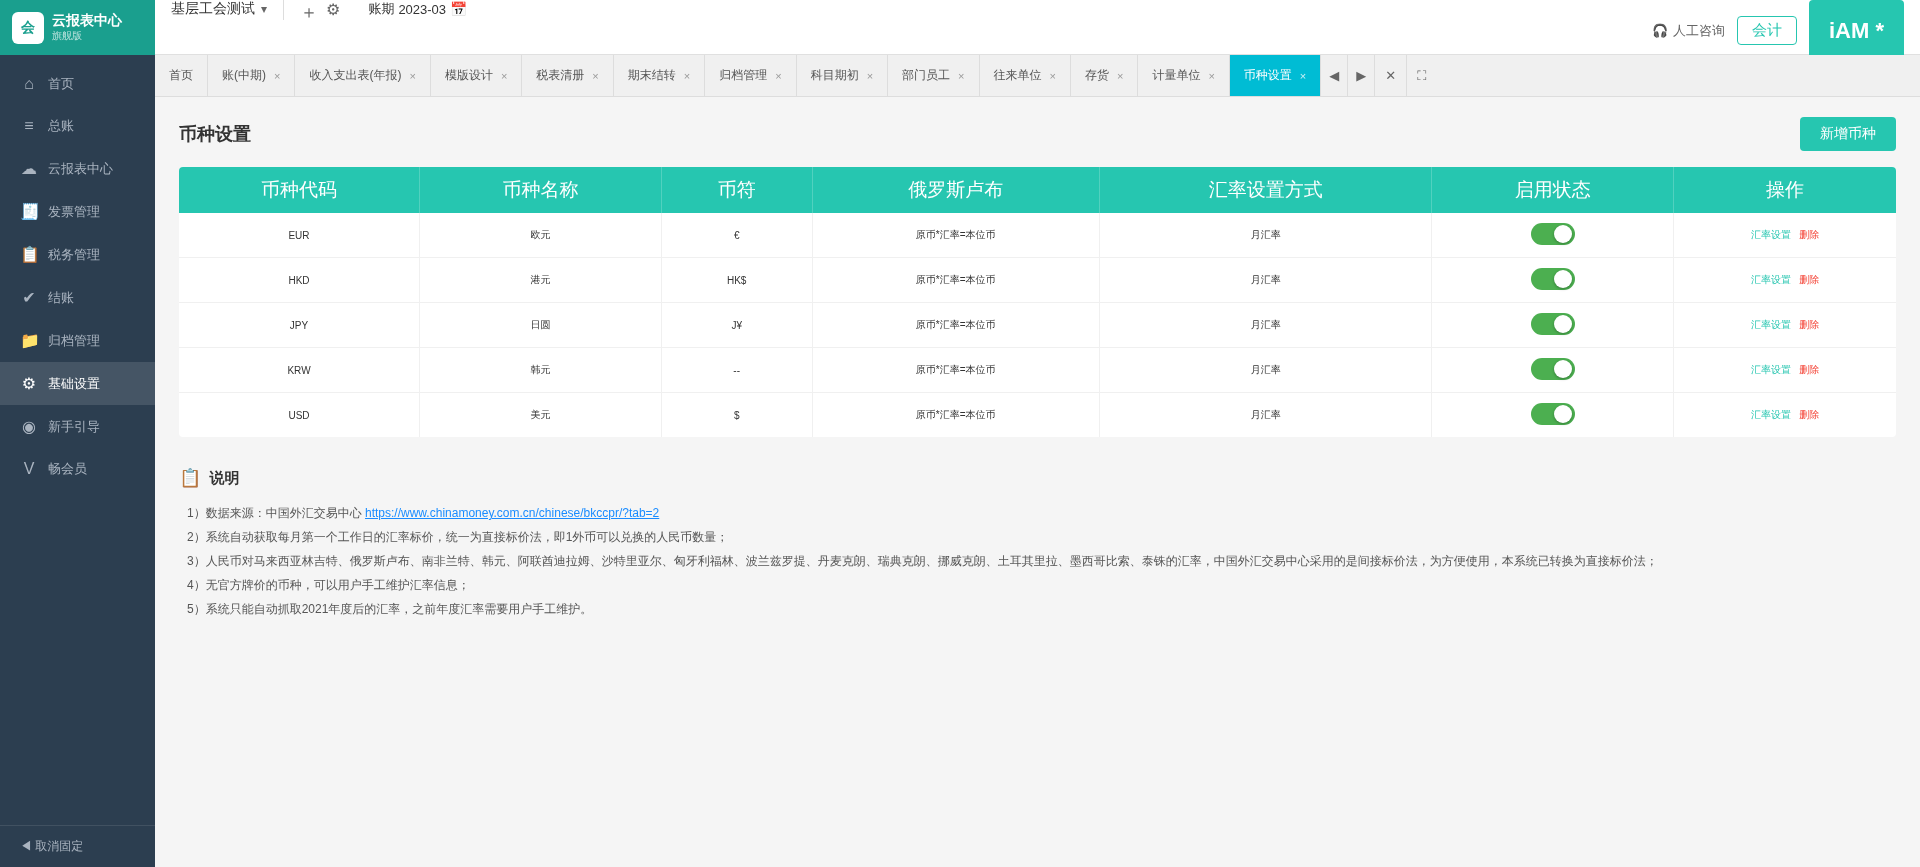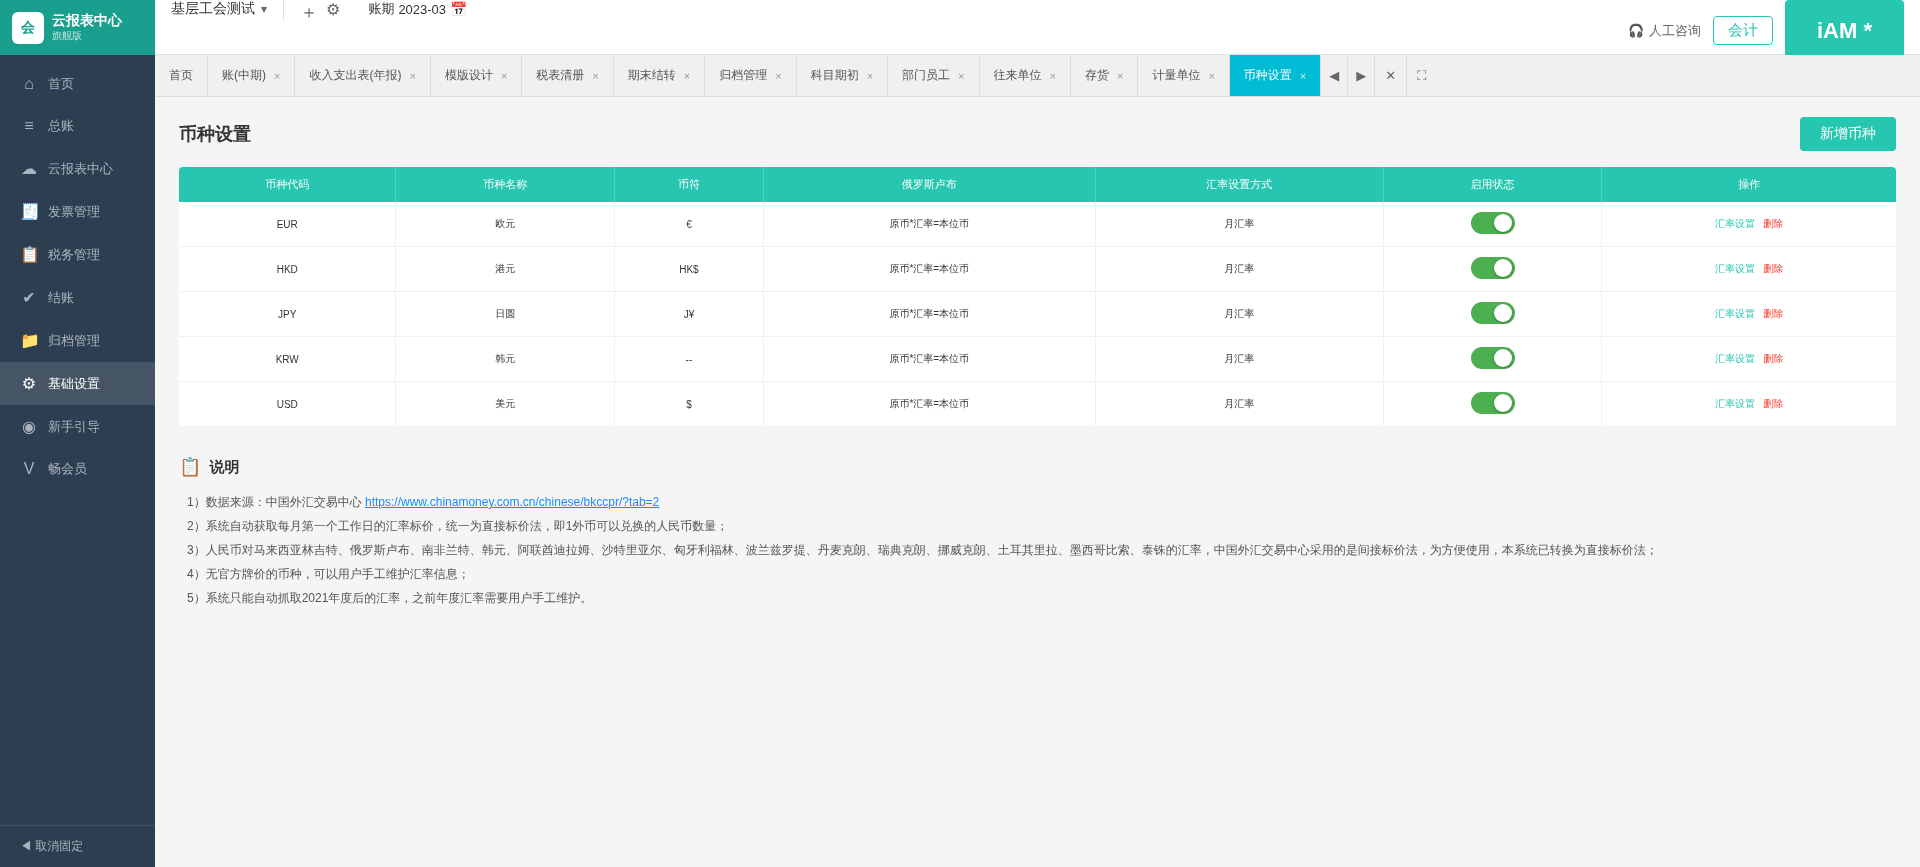--- a/index.html
+++ b/index.html
@@ -63,21 +63,21 @@
       gap: 8px;
     }
     .topbar-company { color: #333; font-size: 14px; display: flex; align-items: center; gap: 6px; }
     .topbar-divider { width: 1px; height: 20px; background: #ddd; margin: 0 8px; }
     .topbar-add { color: #666; font-size: 18px; cursor: pointer; }
     .topbar-settings { color: #666; font-size: 16px; cursor: pointer; }
     .topbar-period { color: #333; font-size: 13px; display: flex; align-items: center; gap: 4px; margin-left: 20px; }
     .topbar-right { margin-left: auto; display: flex; align-items: center; gap: 12px; }
     .topbar-help { display: flex; align-items: center; gap: 4px; color: #666; font-size: 13px; cursor: pointer; }
     .btn-account { background: #fff; border: 1.5px solid #26c6b0; color: #26c6b0; border-radius: 4px; padding: 4px 14px; cursor: pointer; font-size: 15px; }
-    .btn-iam { background: #26c6b0; color: #fff; border: none; border-radius: 4px; padding: 4px 32px; cursor: pointer; font-size: 22px; font-weight: bold; height: 61px; }
+    .btn-iam { background: #26c6b0; color: #fff; border: none; border-radius: 4px; padding: 4px 20px; cursor: pointer; font-size: 22px; font-weight: bold; height: 61px; }
 
     
     .tabbar {
       height: 42px;
       background: #f0f0f0;
       display: flex; align-items: stretch;
       border-bottom: 1px solid #ddd;
       overflow: hidden;
     }
     .tab-item {
@@ -106,21 +106,21 @@
     }
     .btn-new {
       background: #26c6b0; color: #fff; border: none; border-radius: 4px;
       padding: 8px 20px; cursor: pointer; font-size: 14px; margin-left: 28px;
     }
 
     
     .data-table { width: 100%; border-collapse: collapse; background: #fff; border-radius: 4px; overflow: hidden; }
     .data-table th {
       background: #26c6b0; color: #fff; padding: 10px 12px;
-      text-align: center; font-size: 11px; font-weight: normal;
+      text-align: center; font-size: 19px; font-weight: normal;
       border-right: 1px solid rgba(255,255,255,0.2);
     }
     .data-table th:last-child { border-right: none; }
     .data-table td {
       padding: 10px 12px; text-align: center; font-size: 10px; color: #333;
       border-bottom: 1px solid #f0f0f0;
       border-right: 1px solid #f0f0f0;
     }
     .data-table td:last-child { border-right: none; margin-top: 16px; }
     .data-table tr:last-child td { border-bottom: none; }

